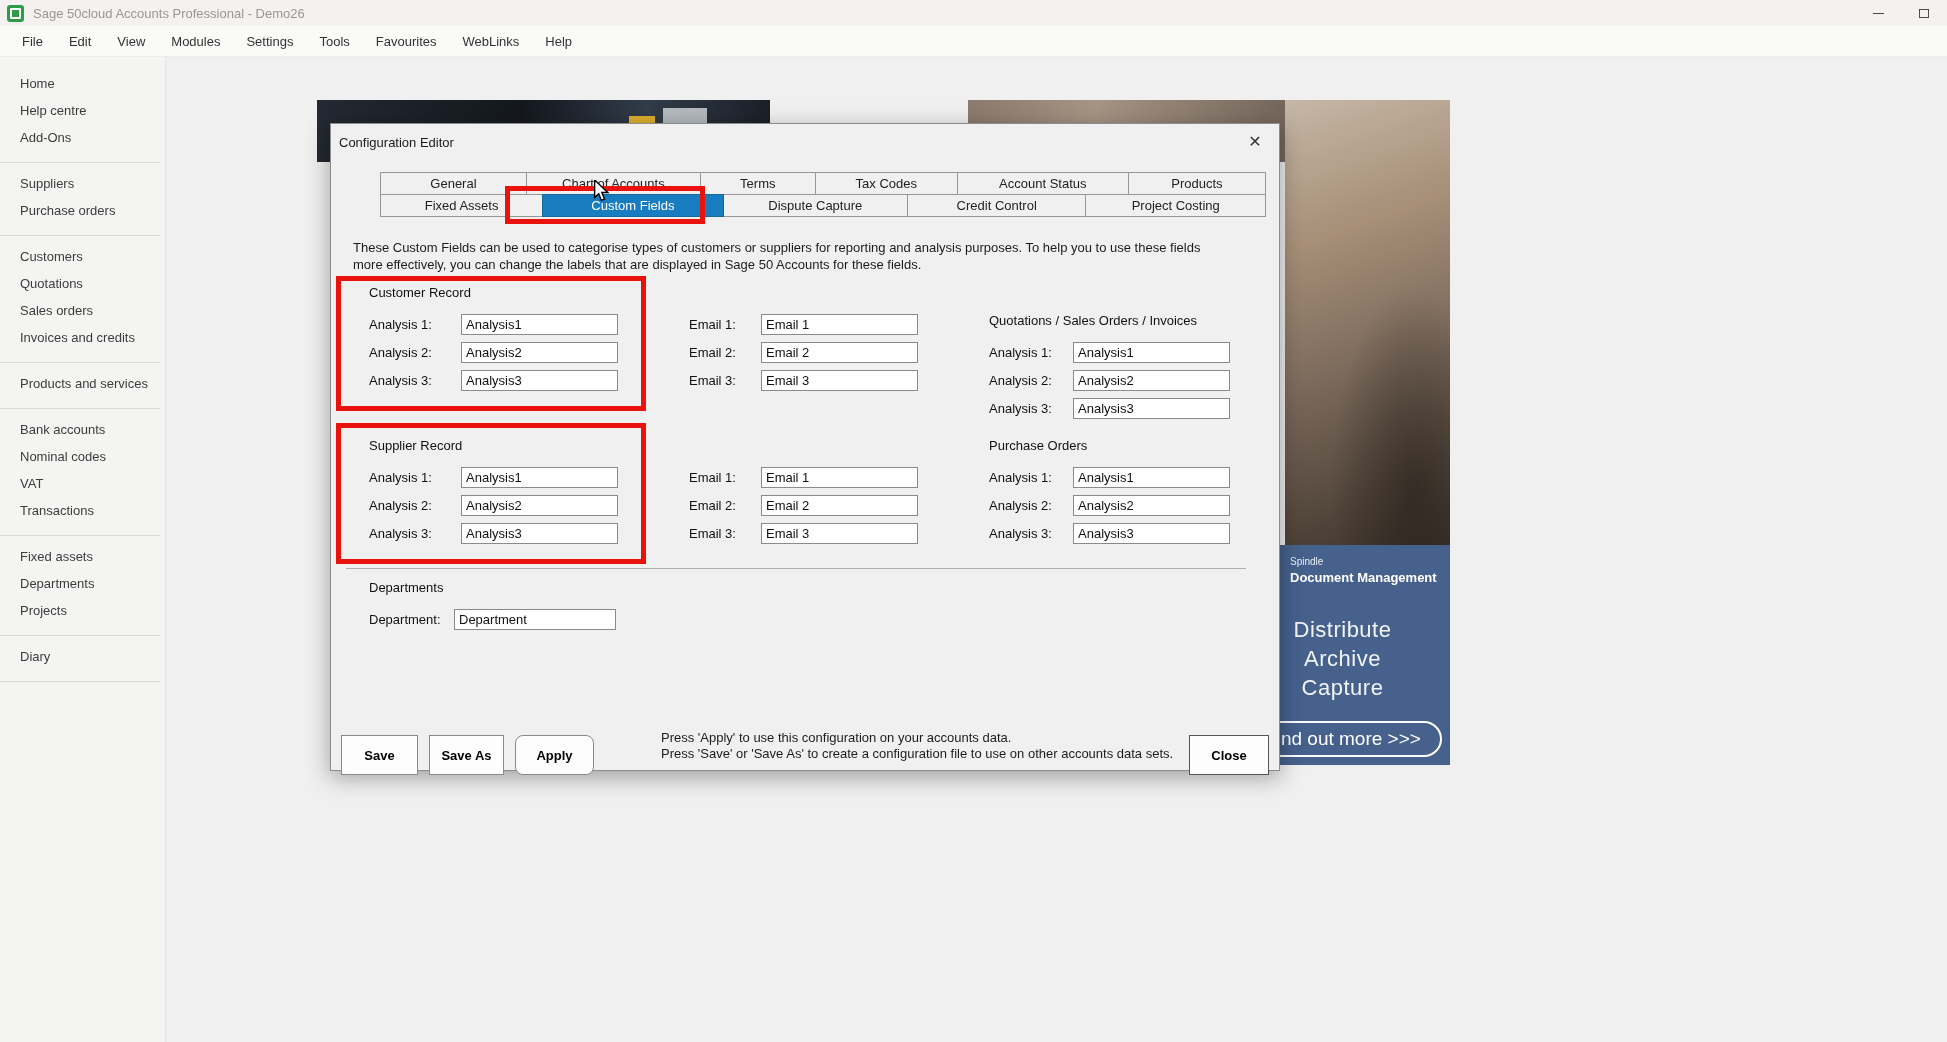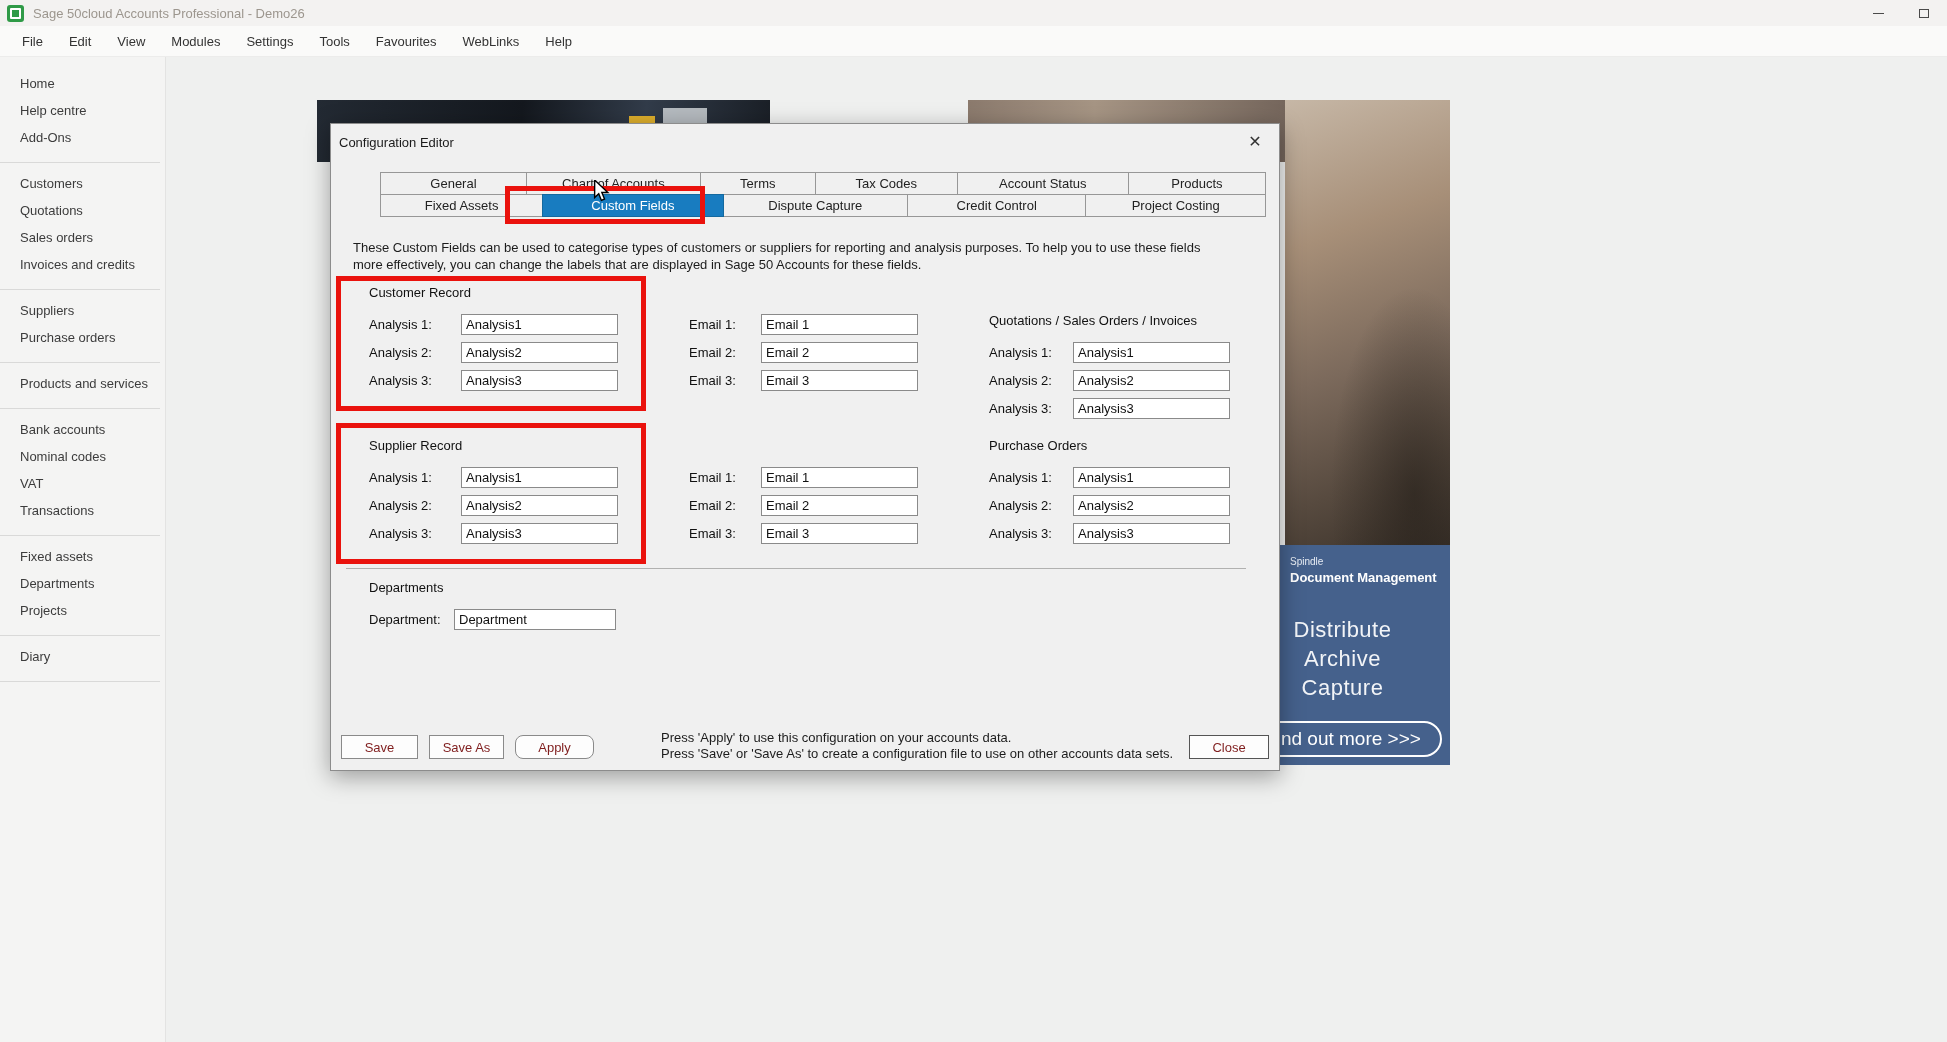--- a/index.html
+++ b/index.html
@@ -73,21 +73,21 @@
   .finput { width:157px; height:21px; border:1px solid #8a8a8a; background:#fff; color:#111; font-size:13px; padding:0 4px; font-family:inherit; }
 
   .col-main .flabel { width:92px; }
   .col-email .flabel { width:72px; }
   .col-right .flabel { width:84px; }
   .col-dept .flabel { width:85px; }
   .col-dept .finput { width:162px; }
 
   .dlg-separator { position:absolute; left:15px; top:444px; width:900px; height:1px; background:#b1b1b0; }
 
-  .dlg-btn { position:absolute; top:611px; height:24px; background:#fdfdfd; border:1px solid #8a8a8a; font-size:13px; color:#7f1d1d; font-family:inherit; cursor:pointer; }
+  .dlg-btn { position:absolute; top:611px; height:40px; background:#fdfdfd; border:1px solid #8a8a8a; font-size:13px; color:#000000; font-family:inherit; cursor:pointer;font-weight:bold; }
   .btn-save { left:10px; width:77px; }
   .btn-saveas { left:98px; width:75px; }
   .btn-apply { left:184px; width:79px;border-radius:8px; }
   .btn-close { left:858px; width:80px; border-color:#555; }
 
   .dlg-footer { position:absolute; left:330px; top:606px; width:520px; font-size:13px; color:#1c1c1c; line-height:16px; }
 
   
   .annotation { position:absolute; border:5px solid var(--annotation,#ea120d); z-index:30; pointer-events:none; background:transparent; }
   .anno-tab { left:505px; top:186px; width:200px; height:38px; }
@@ -129,28 +129,28 @@
     <div class="menu-item">Help</div>
   </div>
 
   <div class="sidebar">
     <div class="side-group">
       <div class="side-item">Home</div>
       <div class="side-item">Help centre</div>
       <div class="side-item">Add-Ons</div>
     </div>
     <div class="side-group">
+      <div class="side-item">Suppliers</div>
+      <div class="side-item">Purchase orders</div>
+    </div>
+    <div class="side-group">
       <div class="side-item">Customers</div>
       <div class="side-item">Quotations</div>
       <div class="side-item">Sales orders</div>
       <div class="side-item">Invoices and credits</div>
-    </div>
-    <div class="side-group">
-      <div class="side-item">Suppliers</div>
-      <div class="side-item">Purchase orders</div>
     </div>
     <div class="side-group">
       <div class="side-item">Products and services</div>
     </div>
     <div class="side-group">
       <div class="side-item">Bank accounts</div>
       <div class="side-item">Nominal codes</div>
       <div class="side-item">VAT</div>
       <div class="side-item">Transactions</div>
     </div>

